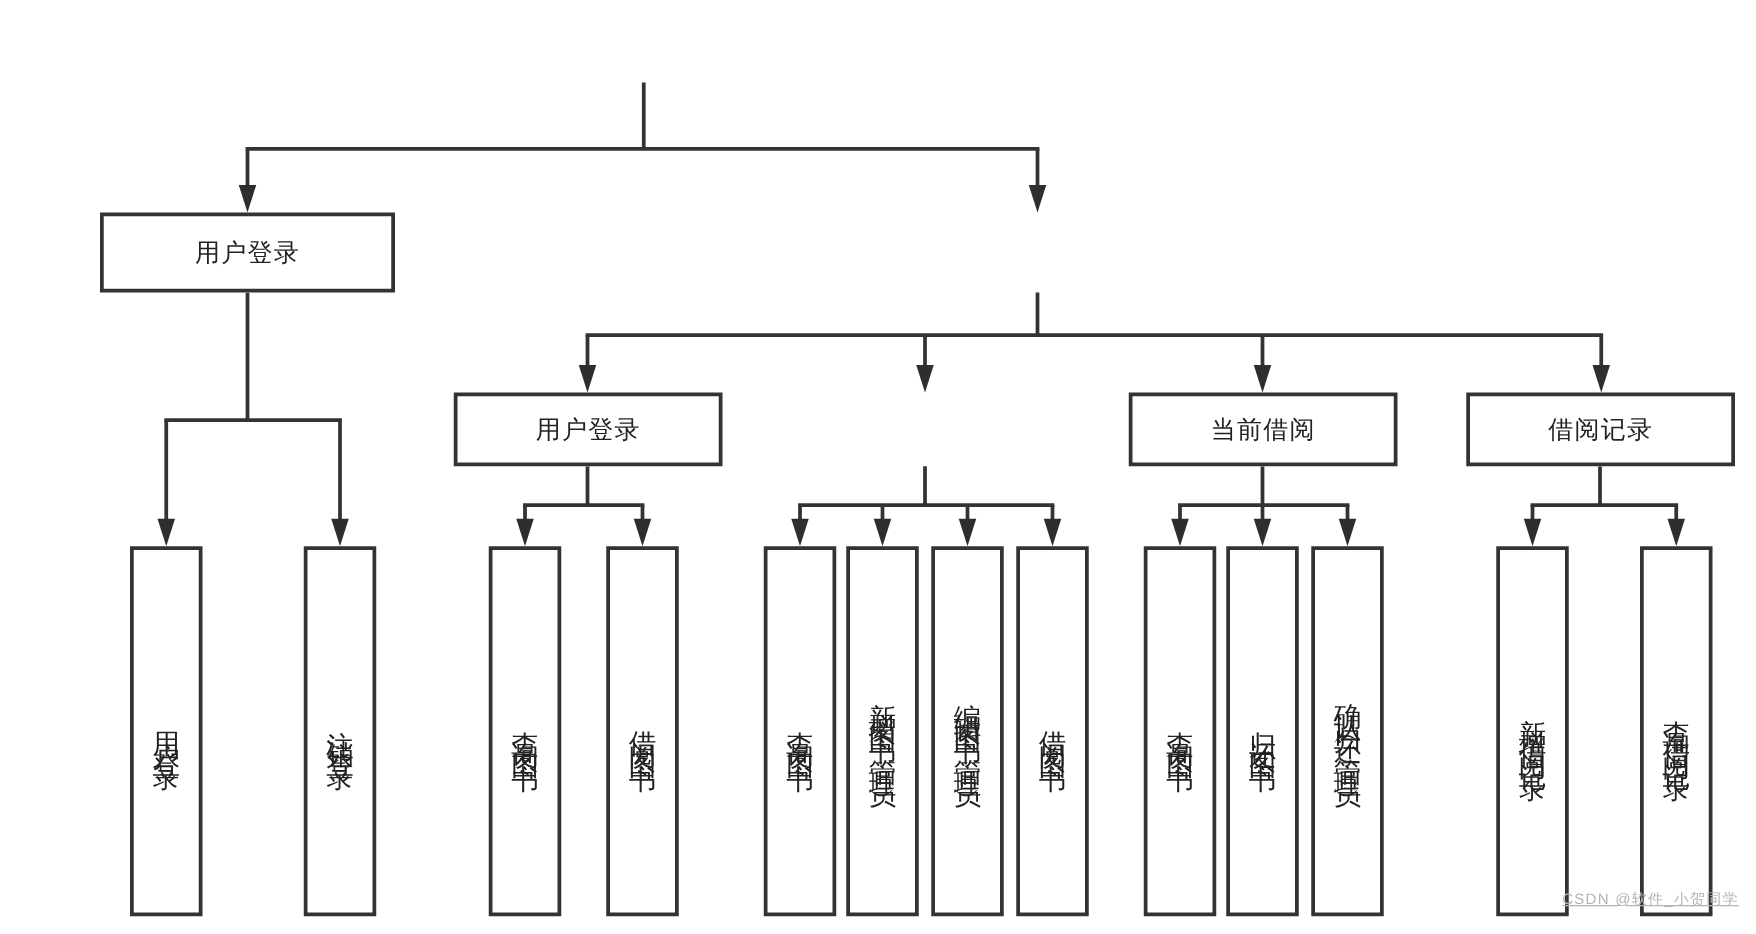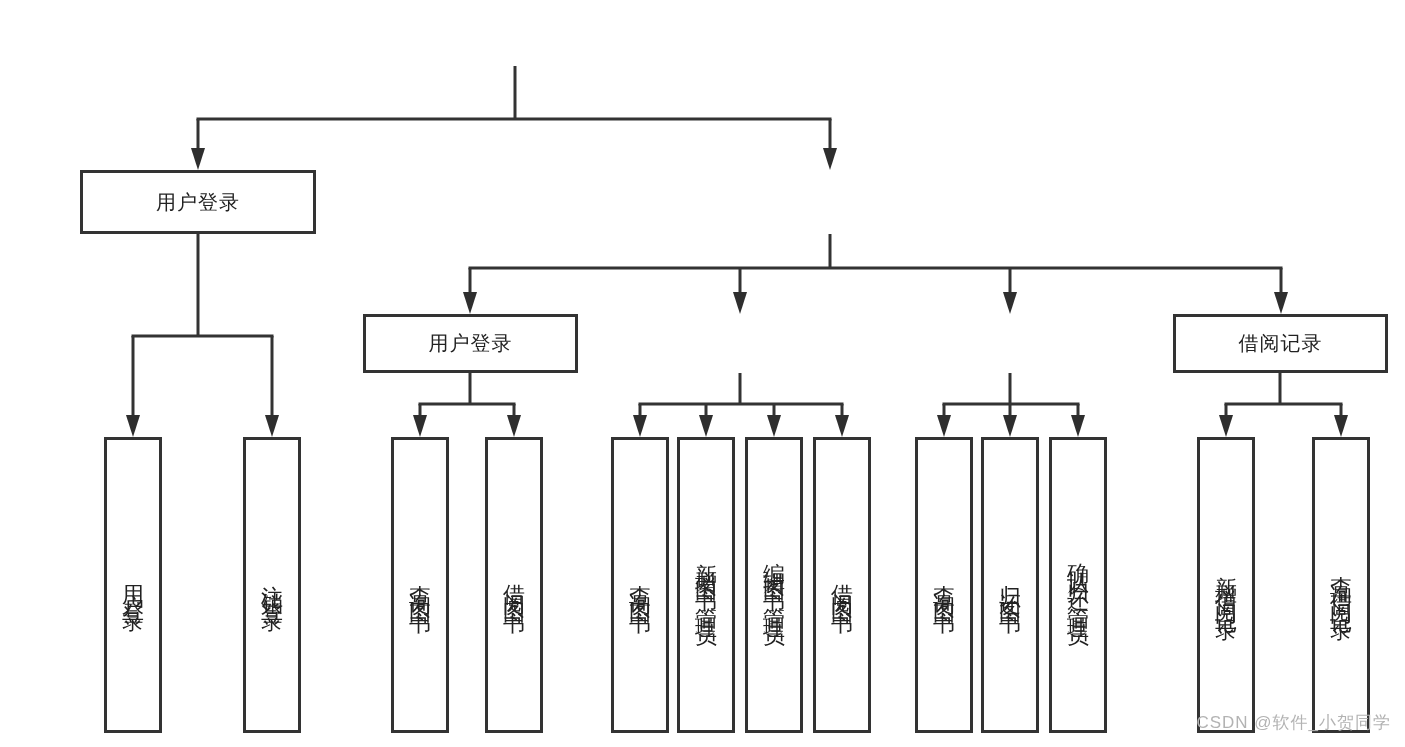--- a/index.html
+++ b/index.html
@@ -27,24 +27,25 @@
     writing-mode:vertical-rl;
     text-orientation:mixed;
     font-size:22px;
     letter-spacing:9px;
     line-height:1;
   }
   .watermark{
     position:absolute;
     right:14px;
     top:711px;
-    font-size:17px;
+    font-size:12px;
     color:#b3b3b3;
     letter-spacing:1px;
     white-space:nowrap;
+    text-decoration:underline;
   }
 </style>
 </head>
 <body>
 
 <div id="canvas">
 
   <svg id="connector-layer" width="1405" height="747" viewBox="0 0 1405 747">
 
     <g stroke="#333333" stroke-width="3" fill="none">
@@ -125,20 +126,23 @@
   </svg>
 
 
   <div class="node h" style="left:80px;top:170px;width:236px;height:64px">
     <span>用户登录</span>
   </div>
 
   <div class="node h" style="left:363px;top:314px;width:215px;height:59px">
     <span>用户登录</span>
   </div>
+  <div class="node h" style="left:903px;top:314px;width:215px;height:59px">
+    <span>当前借阅</span>
+  </div>
   <div class="node h" style="left:1173px;top:314px;width:215px;height:59px">
     <span>借阅记录</span>
   </div>
 
   <div class="node v" style="left:104px;top:437px;width:58px;height:296px">
     <span>用户登录</span>
   </div>
   <div class="node v" style="left:243px;top:437px;width:58px;height:296px">
     <span>注销登录</span>
   </div>

